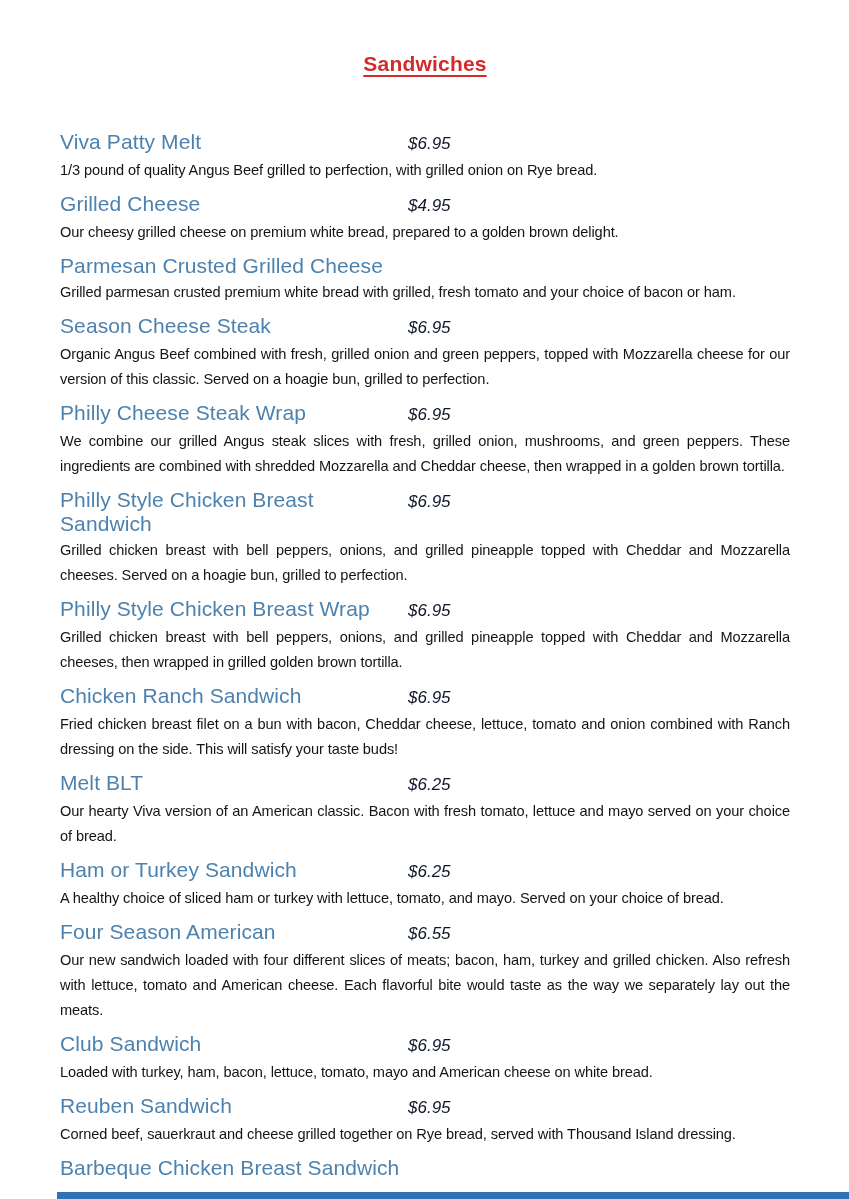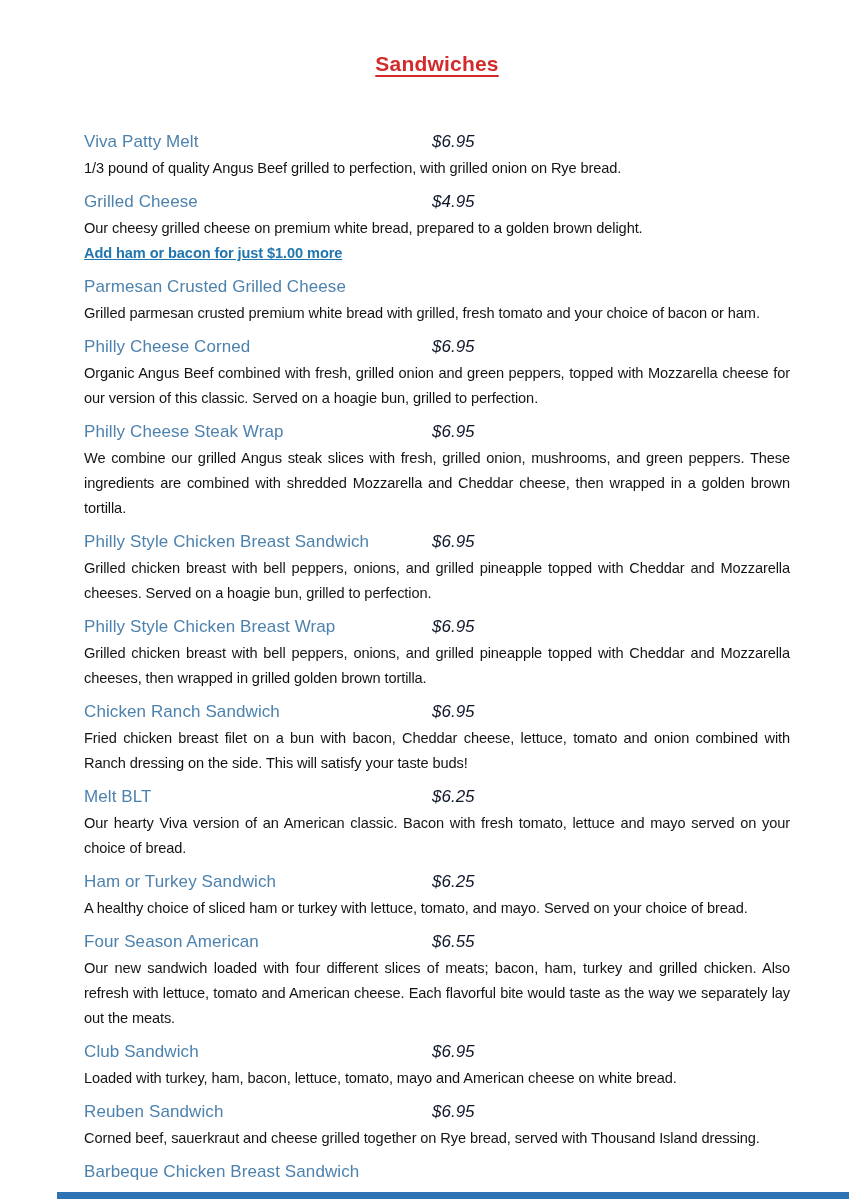--- a/index.html
+++ b/index.html
@@ -4,42 +4,42 @@
 <style>
   * { margin: 0; padding: 0; box-sizing: border-box; }
   html, body { background: #ffffff; }
   body {
     width: 849px; height: 1199px;
     position: relative; overflow: hidden;
     font-family: "Liberation Sans", sans-serif;
   }
   .page {
     position: absolute; inset: 0;
-    padding: 52px 59px 0 84px;
+    padding: 52px 59px 0 60px;
   }
   .page-title {
     text-align: center;
     font-size: 21px;
     font-weight: bold;
     color: #d32b2b;
     text-decoration: underline;
     text-underline-offset: 4px;
     margin-bottom: 54px;
     letter-spacing: 0.2px;
   }
   .menu-item { margin-bottom: 9px; }
   .item-row {
     display: grid;
     grid-template-columns: 348px 1fr;
     align-items: baseline;
     line-height: 24px;
     margin-bottom: 2px;
   }
   .item-name {
-    font-size: 17px;
+    font-size: 21px;
     color: #4d82ae;
     letter-spacing: 0.1px;
   }
   .item-price {
     font-size: 17px;
     font-style: italic;
     color: #0f172a;
   }
   .item-desc {
     font-size: 14.6px;
@@ -79,32 +79,32 @@
     </div>
     <p class="item-desc">1/3 pound of quality Angus Beef grilled to perfection, with grilled onion on Rye bread.</p>
   </div>
 
   <div class="menu-item">
     <div class="item-row">
       <span class="item-name">Grilled Cheese</span>
       <span class="item-price">$4.95</span>
     </div>
     <p class="item-desc">Our cheesy grilled cheese on premium white bread, prepared to a golden brown delight.</p>
-  <a class="item-note">Add ham or bacon for just $1.00 more</a></div>
+  </div>
 
   <div class="menu-item">
     <div class="item-row">
       <span class="item-name">Parmesan Crusted Grilled Cheese</span>
     </div>
     <p class="item-desc">Grilled parmesan crusted premium white bread with grilled, fresh tomato and your choice of bacon or ham.</p>
   </div>
 
   <div class="menu-item">
     <div class="item-row">
-      <span class="item-name">Philly Cheese Corned</span>
+      <span class="item-name">Season Cheese Steak</span>
       <span class="item-price">$6.95</span>
     </div>
     <p class="item-desc">Organic Angus Beef combined with fresh, grilled onion and green peppers, topped with Mozzarella cheese for our version of this classic. Served on a hoagie bun, grilled to perfection.</p>
   </div>
 
   <div class="menu-item">
     <div class="item-row">
       <span class="item-name">Philly Cheese Steak Wrap</span>
       <span class="item-price">$6.95</span>
     </div>

